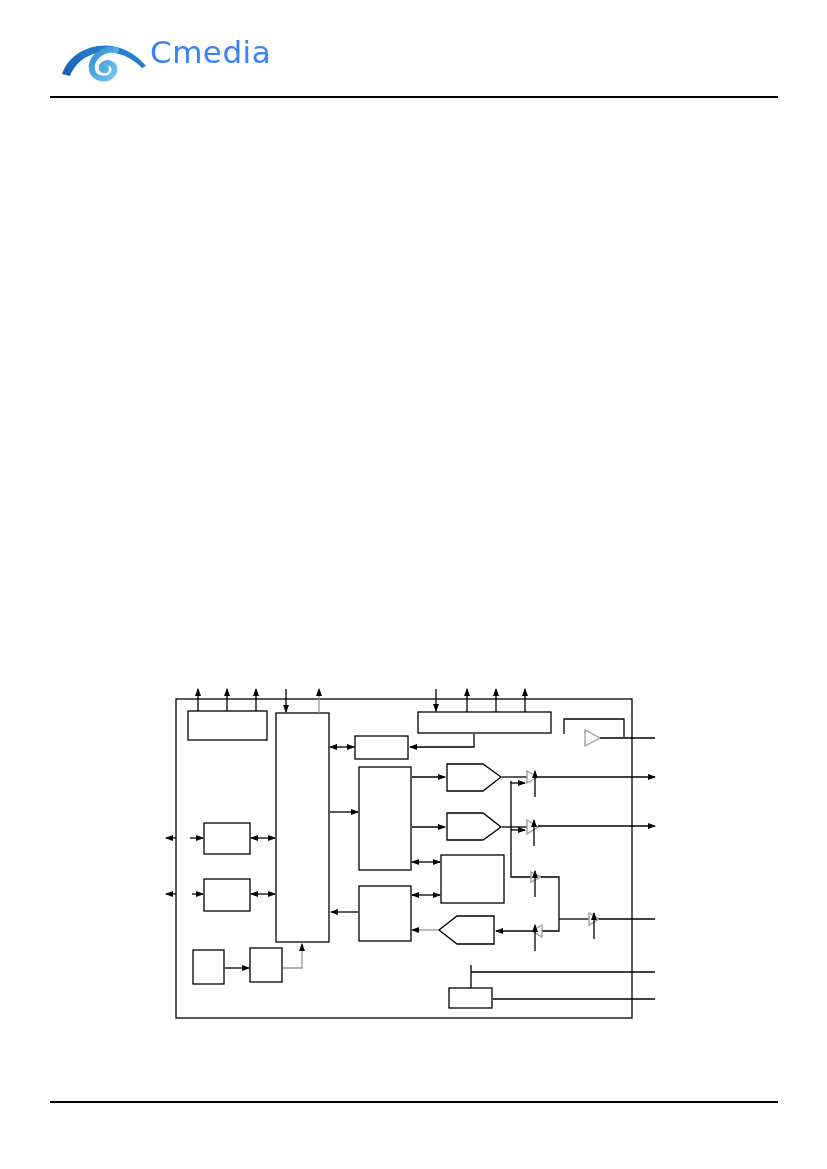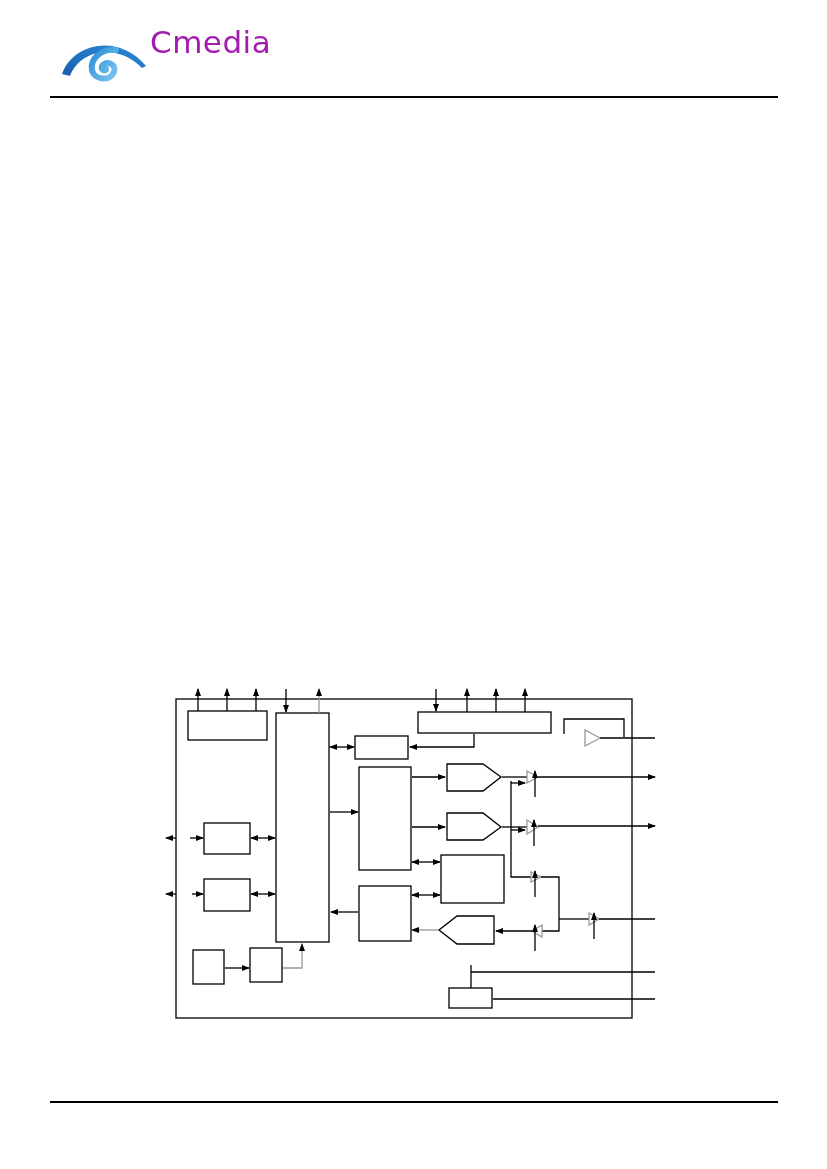--- a/index.html
+++ b/index.html
@@ -1,18 +1,18 @@
 <!DOCTYPE html>
 <html><head>
   <meta charset="utf-8">
   <style>
     html, body { margin: 0; padding: 0; background: #ffffff; }
     body { width: 827px; height: 1169px; position: relative; overflow: hidden; font-family: "DejaVu Sans", sans-serif; }
     .logo { position: absolute; left: 58px; top: 36px; width: 220px; height: 48px; }
-    .logo-text { position: absolute; left: 150px; top: 24px; font-family: "DejaVu Sans", sans-serif; font-size: 31px; color: #a21caf; letter-spacing: 0.5px; font-weight: normal; }
+    .logo-text { position: absolute; left: 150px; top: 34px; font-family: "DejaVu Sans", sans-serif; font-size: 31px; color: #3b82f6; letter-spacing: 0.5px; font-weight: normal; }
     .header-rule { position: absolute; left: 50px; top: 96px; width: 728px; height: 2px; background: #000; }
     .footer-rule { position: absolute; left: 50px; top: 1101px; width: 728px; height: 2px; background: #000; }
     .diagram { position: absolute; left: 0; top: 0; width: 827px; height: 1169px; }
   </style>
 </head>
 <body>
 
 <div>
   <svg class="logo" viewBox="0 0 220 48">
     <defs>

